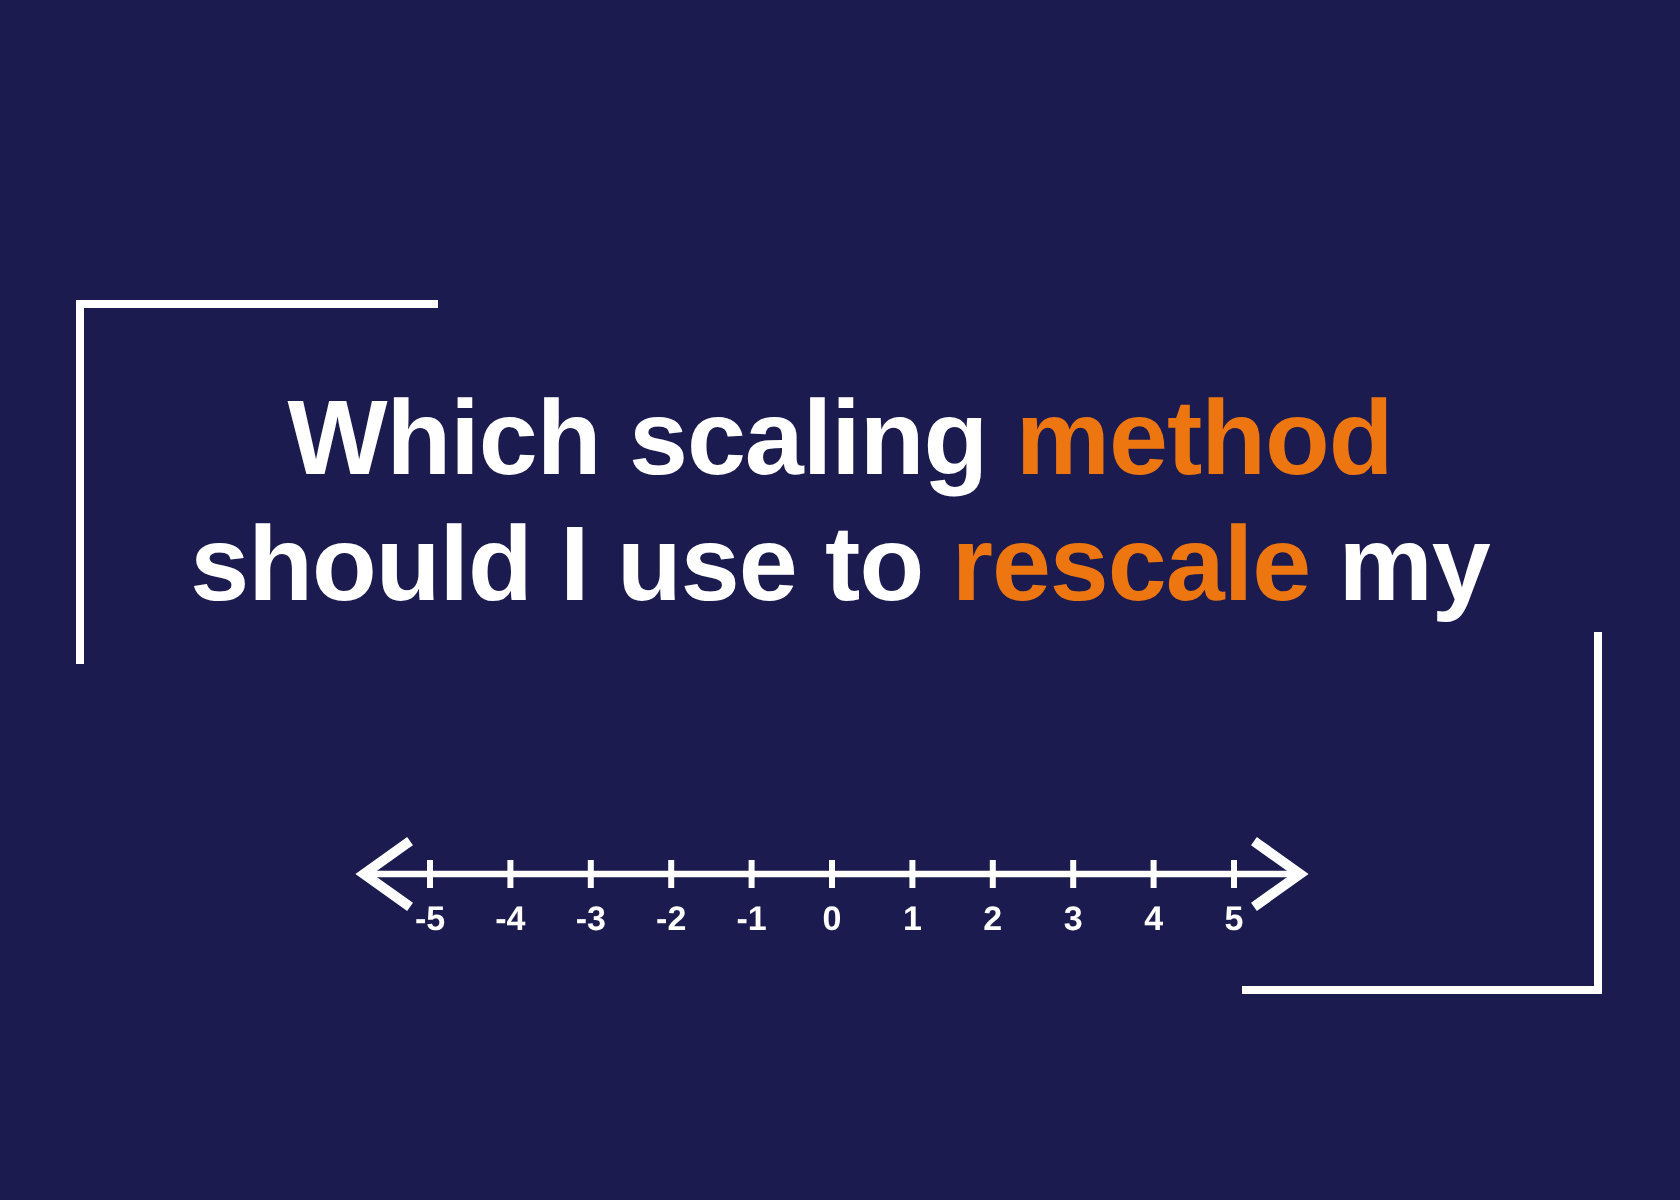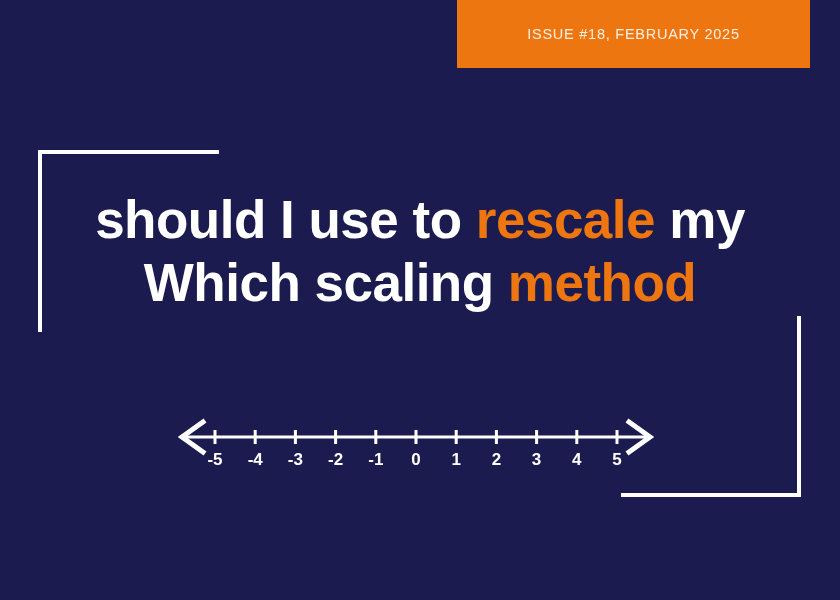--- a/index.html
+++ b/index.html
@@ -99,35 +99,32 @@
     width: 490px;
     height: 62px;
   }
   #number-line svg { display: block; }
 </style>
 </head>
 <body>
 
 <div id="poster">
 
-  <div id="issue-banner">
-    <span id="issue-banner-label">ISSUE #18, FEBRUARY 2025</span>
-  </div>
 
   <div class="bracket-line" id="bracket-tl-horizontal"></div>
   <div class="bracket-line" id="bracket-tl-vertical"></div>
   <div class="bracket-line" id="bracket-br-vertical"></div>
   <div class="bracket-line" id="bracket-br-horizontal"></div>
 
   <div id="headline">
     <span class="headline-line">
-      <span class="plain">should I use to </span><span class="accent">rescale</span><span class="plain"> my</span>
+      <span class="plain">Which scaling </span><span class="accent">method</span>
     </span>
     <span class="headline-line">
-      <span class="plain">Which scaling </span><span class="accent">method</span>
+      <span class="plain">should I use to </span><span class="accent">rescale</span><span class="plain"> my</span>
     </span>
   </div>
 
   <div id="number-line">
     <svg id="number-line-svg" width="490" height="62" viewBox="0 0 490 62">
       <g id="nl-axis">
           <line x1="16" y1="23" x2="476" y2="23" stroke="#ffffff" stroke-width="3.2"></line>
           <polyline points="33,8 12,23 33,38" fill="none" stroke="#ffffff" stroke-width="5" stroke-linecap="square" stroke-linejoin="miter"></polyline>
           <polyline points="459,8 480,23 459,38" fill="none" stroke="#ffffff" stroke-width="5" stroke-linecap="square" stroke-linejoin="miter"></polyline>
         </g>

